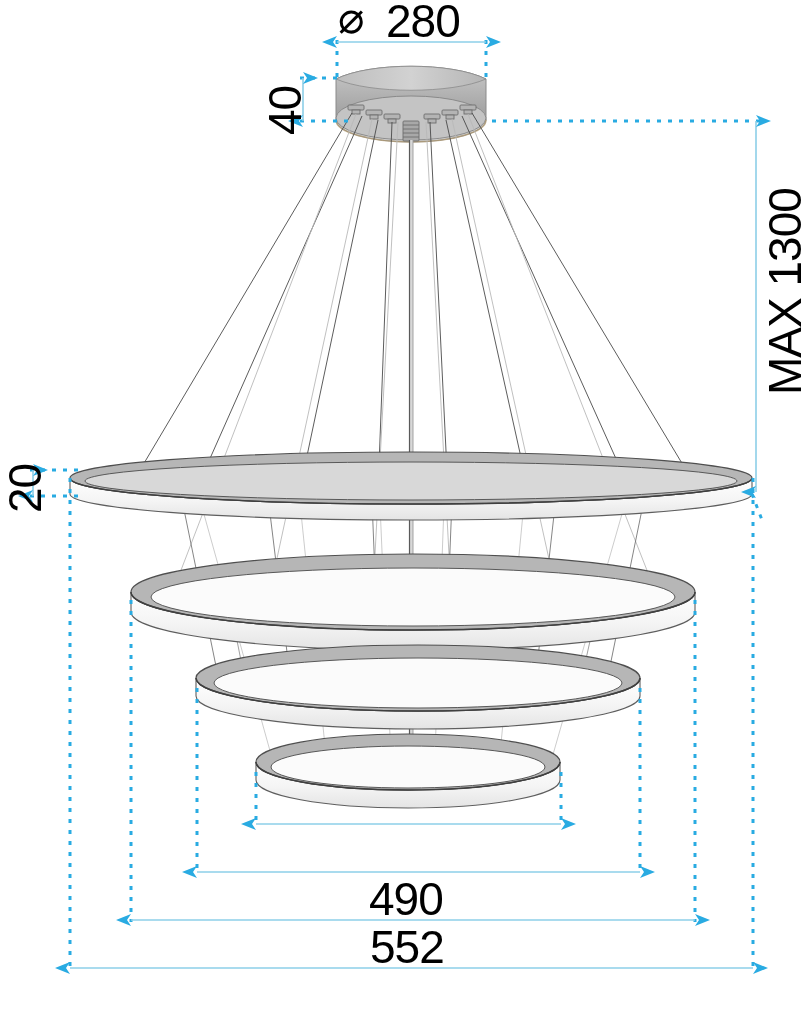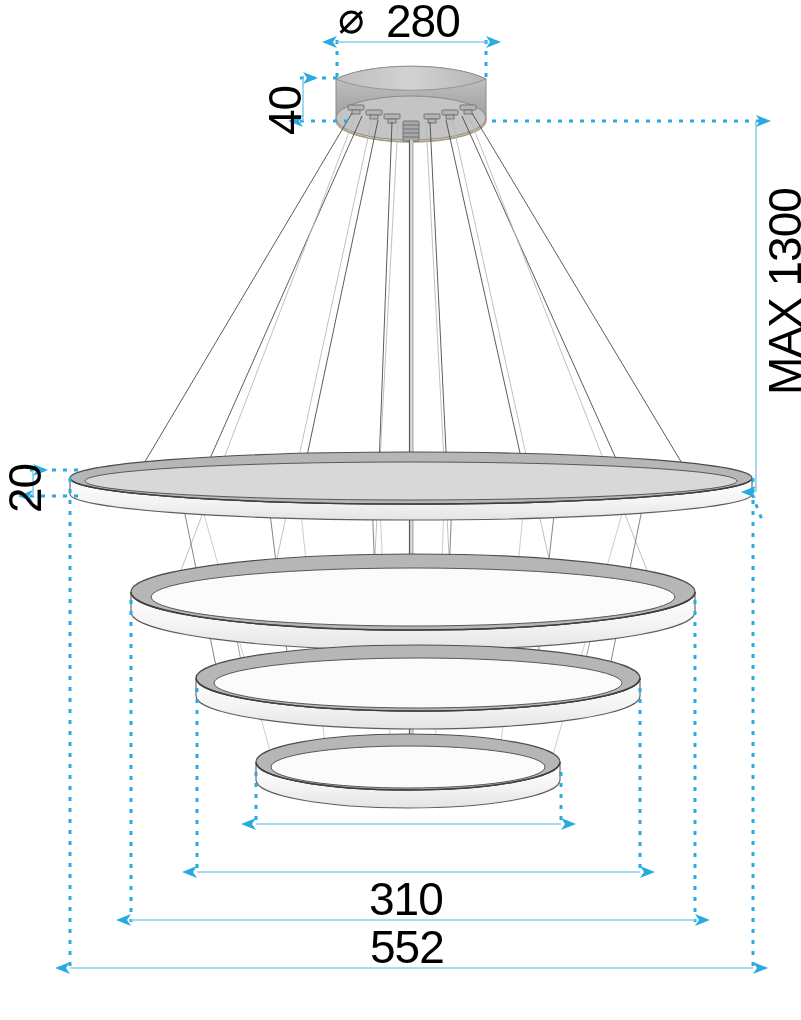--- a/index.html
+++ b/index.html
@@ -272,18 +272,18 @@
   <div class="dia-sym" style="left:338px; top:-4px;">⌀</div>
   <div class="dim-text big" style="left:386px; top:-2px;">280</div>
 
   <div class="dim-text big vert" style="left:262px; top:135px; transform: rotate(-90deg);">40</div>
 
   <div class="dim-text big vert" style="left:762px; top:395px; transform: rotate(-90deg);">MAX 1300</div>
 
   <div class="dim-text big vert" style="left:2px; top:513px; transform: rotate(-90deg);">20</div>
 
 
-  <div class="dim-text big" style="left:369px; top:876px;">310</div>
+  <div class="dim-text big" style="left:369px; top:876px;">490</div>
 
   <div class="dim-text big" style="left:370px; top:924px;">552</div>
 
 
 </div>
 
 </body></html>

